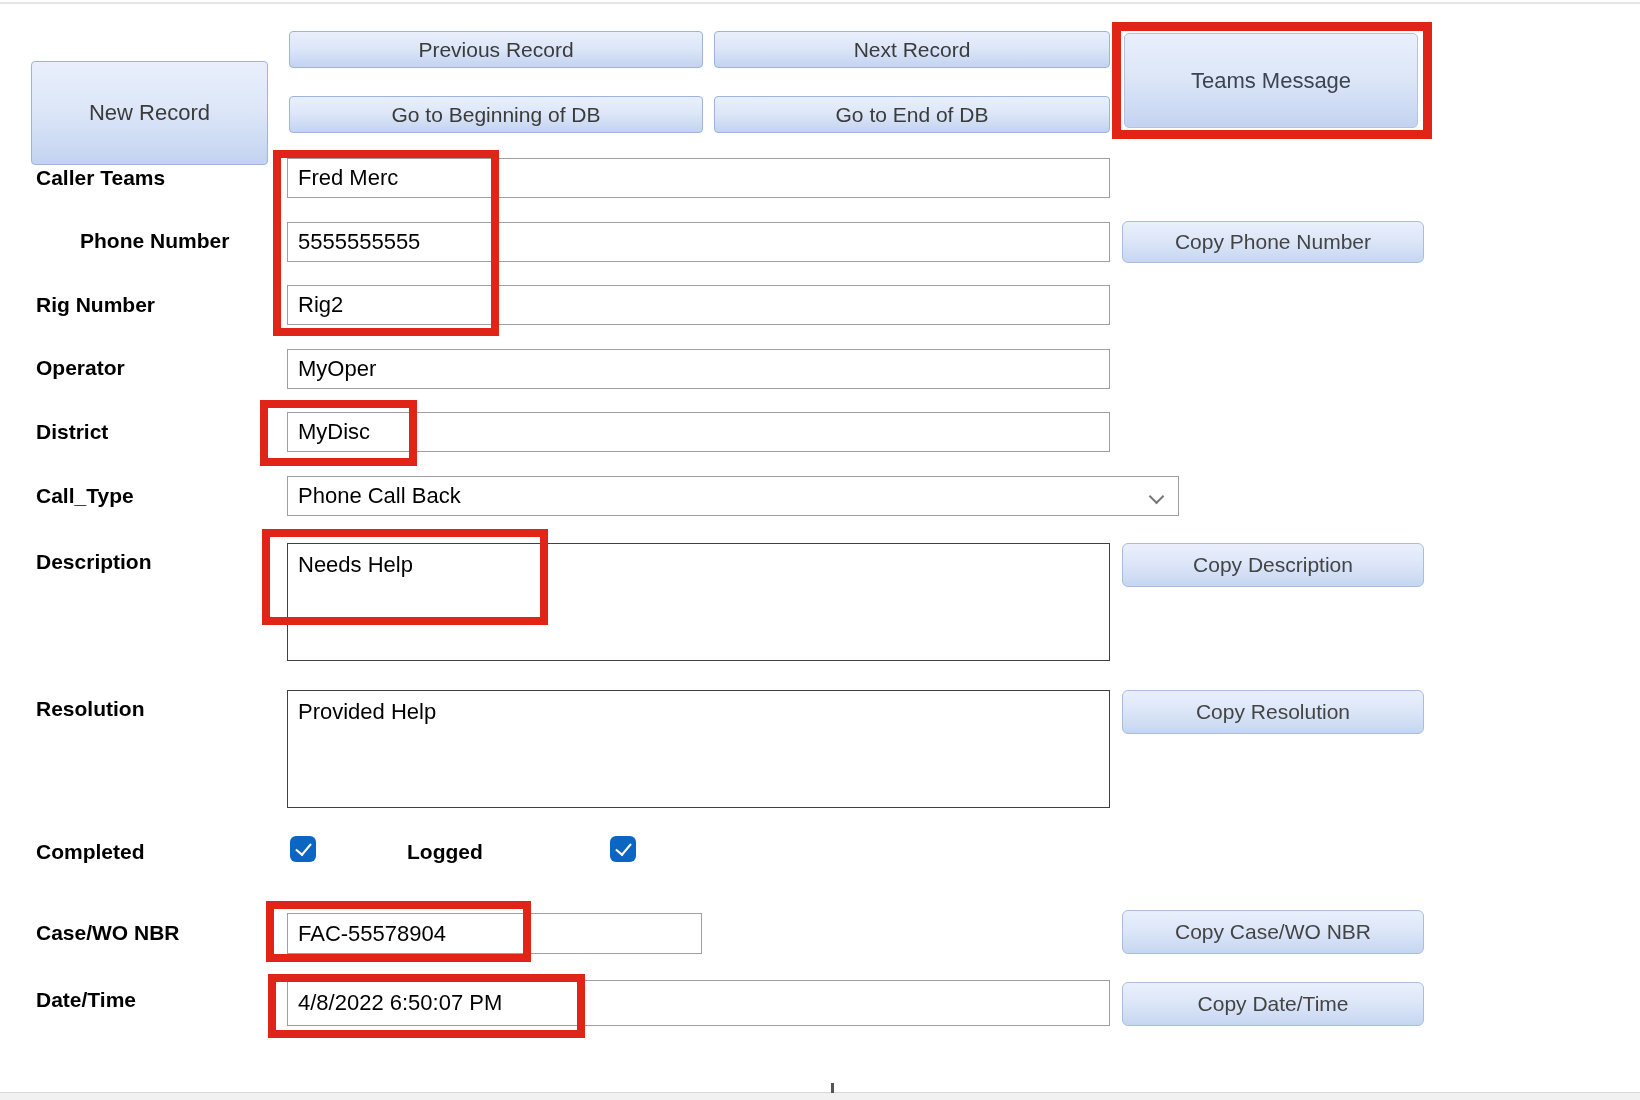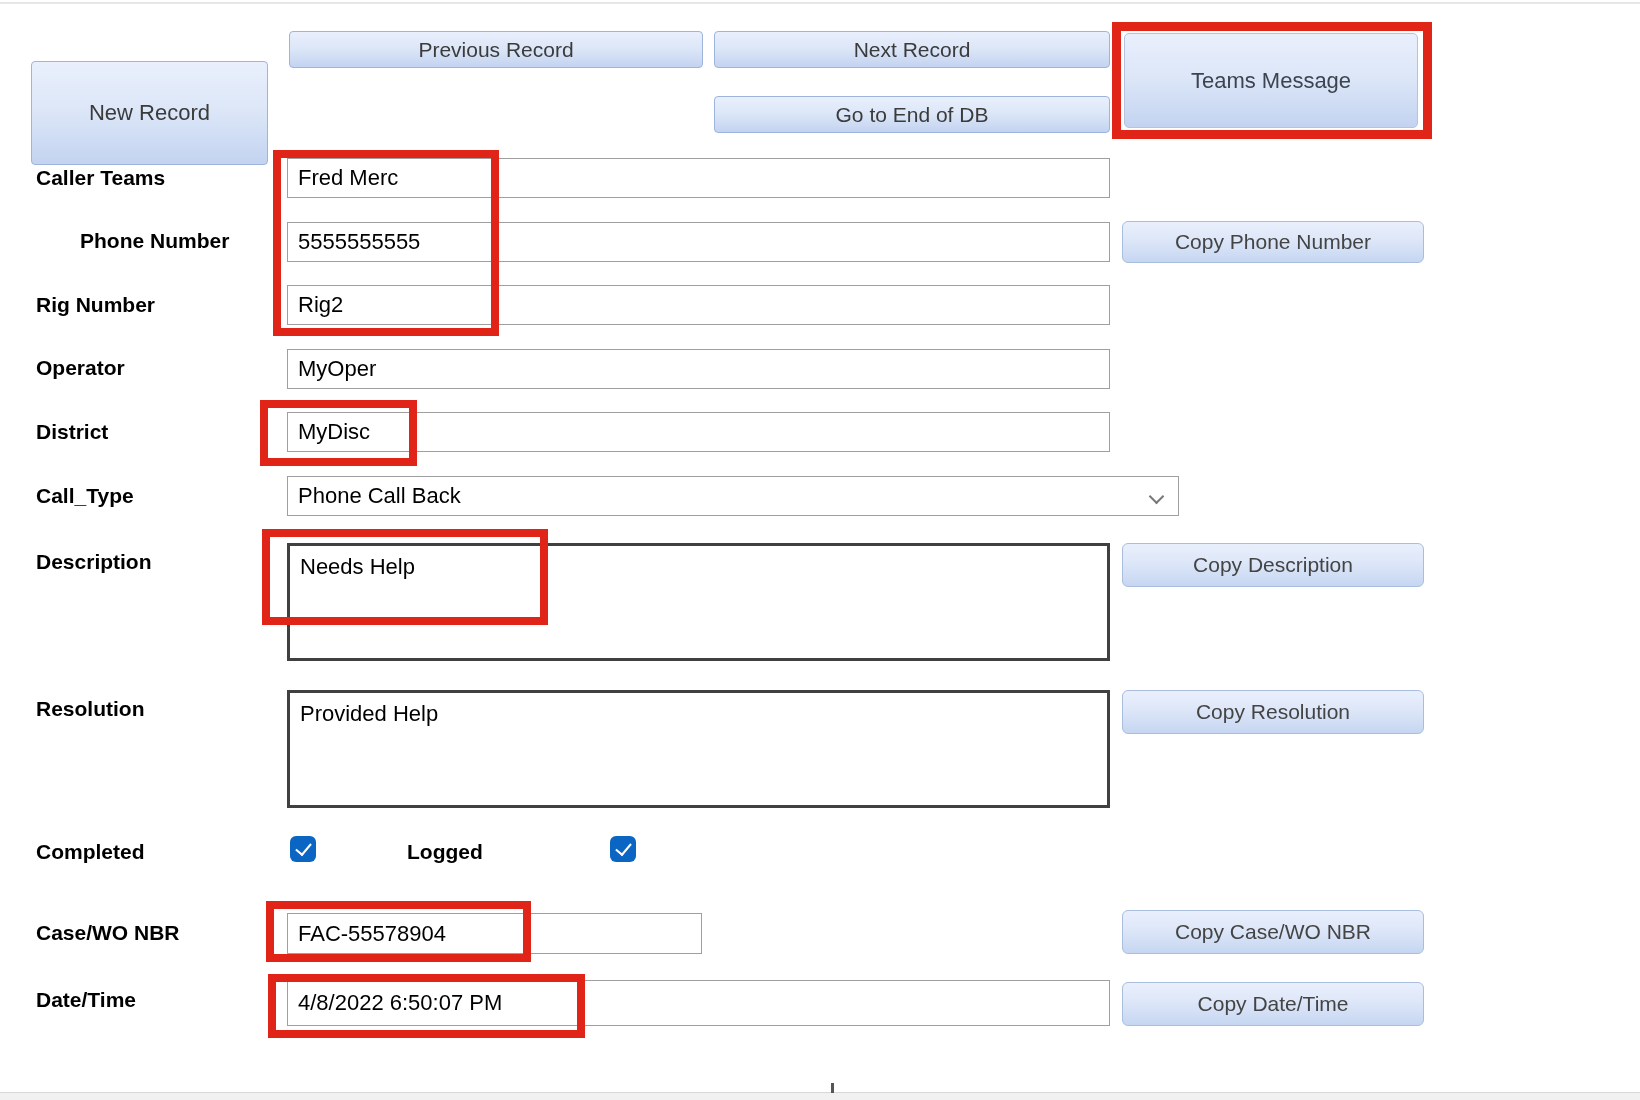--- a/index.html
+++ b/index.html
@@ -43,21 +43,21 @@
   .tinput{
     position:absolute;left:287px;width:823px;height:40px;box-sizing:border-box;
     border:1px solid #9f9f9f;background:#fff;font-family:"Liberation Sans",sans-serif;
     font-size:22px;color:#000;padding:8px 10px;outline:none;
   }
   .in-caller{top:158px;} .in-phone{top:222px;} .in-rig{top:285px;} .in-oper{top:349px;} .in-dist{top:412px;}
   .in-case{top:913px;width:415px;height:41px;}
   .in-date{top:980px;height:46px;}
 
   .tarea{
-    position:absolute;left:287px;width:823px;box-sizing:border-box;border:3px solid #404040;background:#fff;
+    position:absolute;left:287px;width:823px;box-sizing:border-box;border:1px solid #404040;background:#fff;
     font-family:"Liberation Sans",sans-serif;font-size:22px;color:#000;padding:8px 10px;resize:none;outline:none;
   }
   .ta-desc{top:543px;height:118px;} .ta-res{top:690px;height:118px;}
 
   
   .combo{
     position:absolute;left:287px;top:476px;width:892px;height:40px;box-sizing:border-box;
     border:1px solid #9f9f9f;background:#fff;display:flex;align-items:center;
     font-size:22px;color:#000;padding:0 10px;cursor:default;
   }
@@ -90,20 +90,21 @@
 </style>
 </head>
 <body>
 
 <div id="app">
   <div class="hairline-top"></div>
 
   <div class="btn btn-new">New Record</div>
   <div class="btn btn-prev">Previous Record</div>
   <div class="btn btn-next">Next Record</div>
+  <div class="btn btn-begin">Go to Beginning of DB</div>
   <div class="btn btn-end">Go to End of DB</div>
   <div class="btn btn-teams">Teams Message</div>
 
   <div class="flabel lb-caller">Caller Teams</div>
   <div class="flabel lb-phone">Phone Number</div>
   <div class="flabel lb-rig">Rig Number</div>
   <div class="flabel lb-oper">Operator</div>
   <div class="flabel lb-dist">District</div>
   <div class="flabel lb-ctype">Call_Type</div>
   <div class="flabel lb-desc">Description</div>

